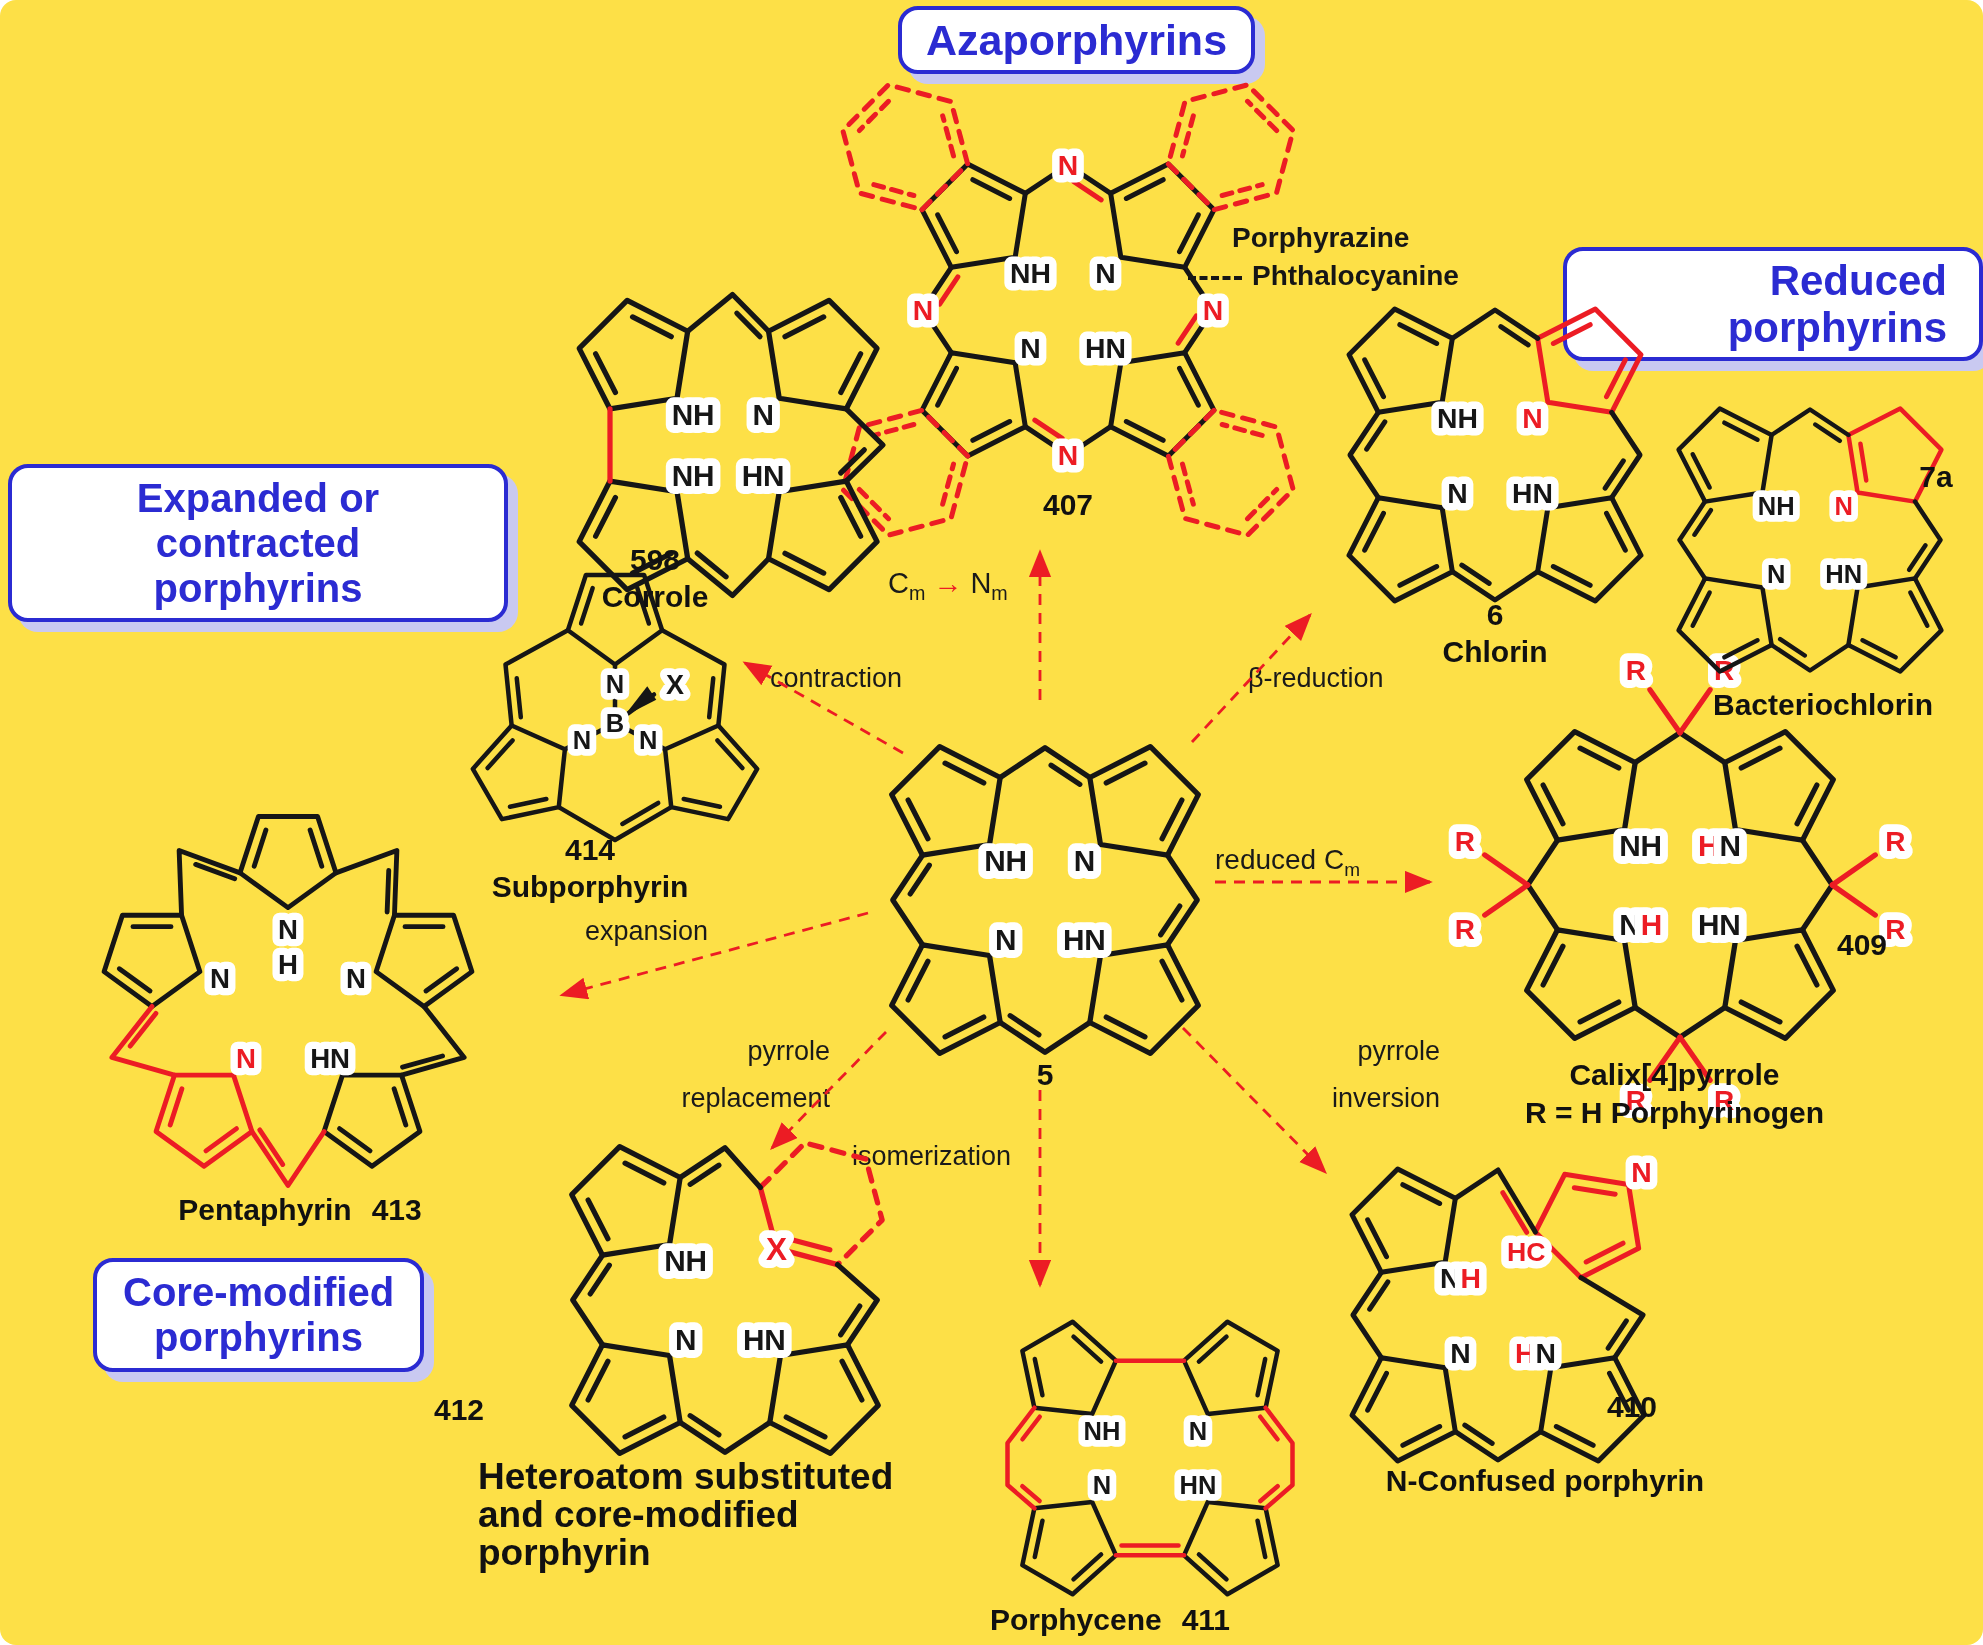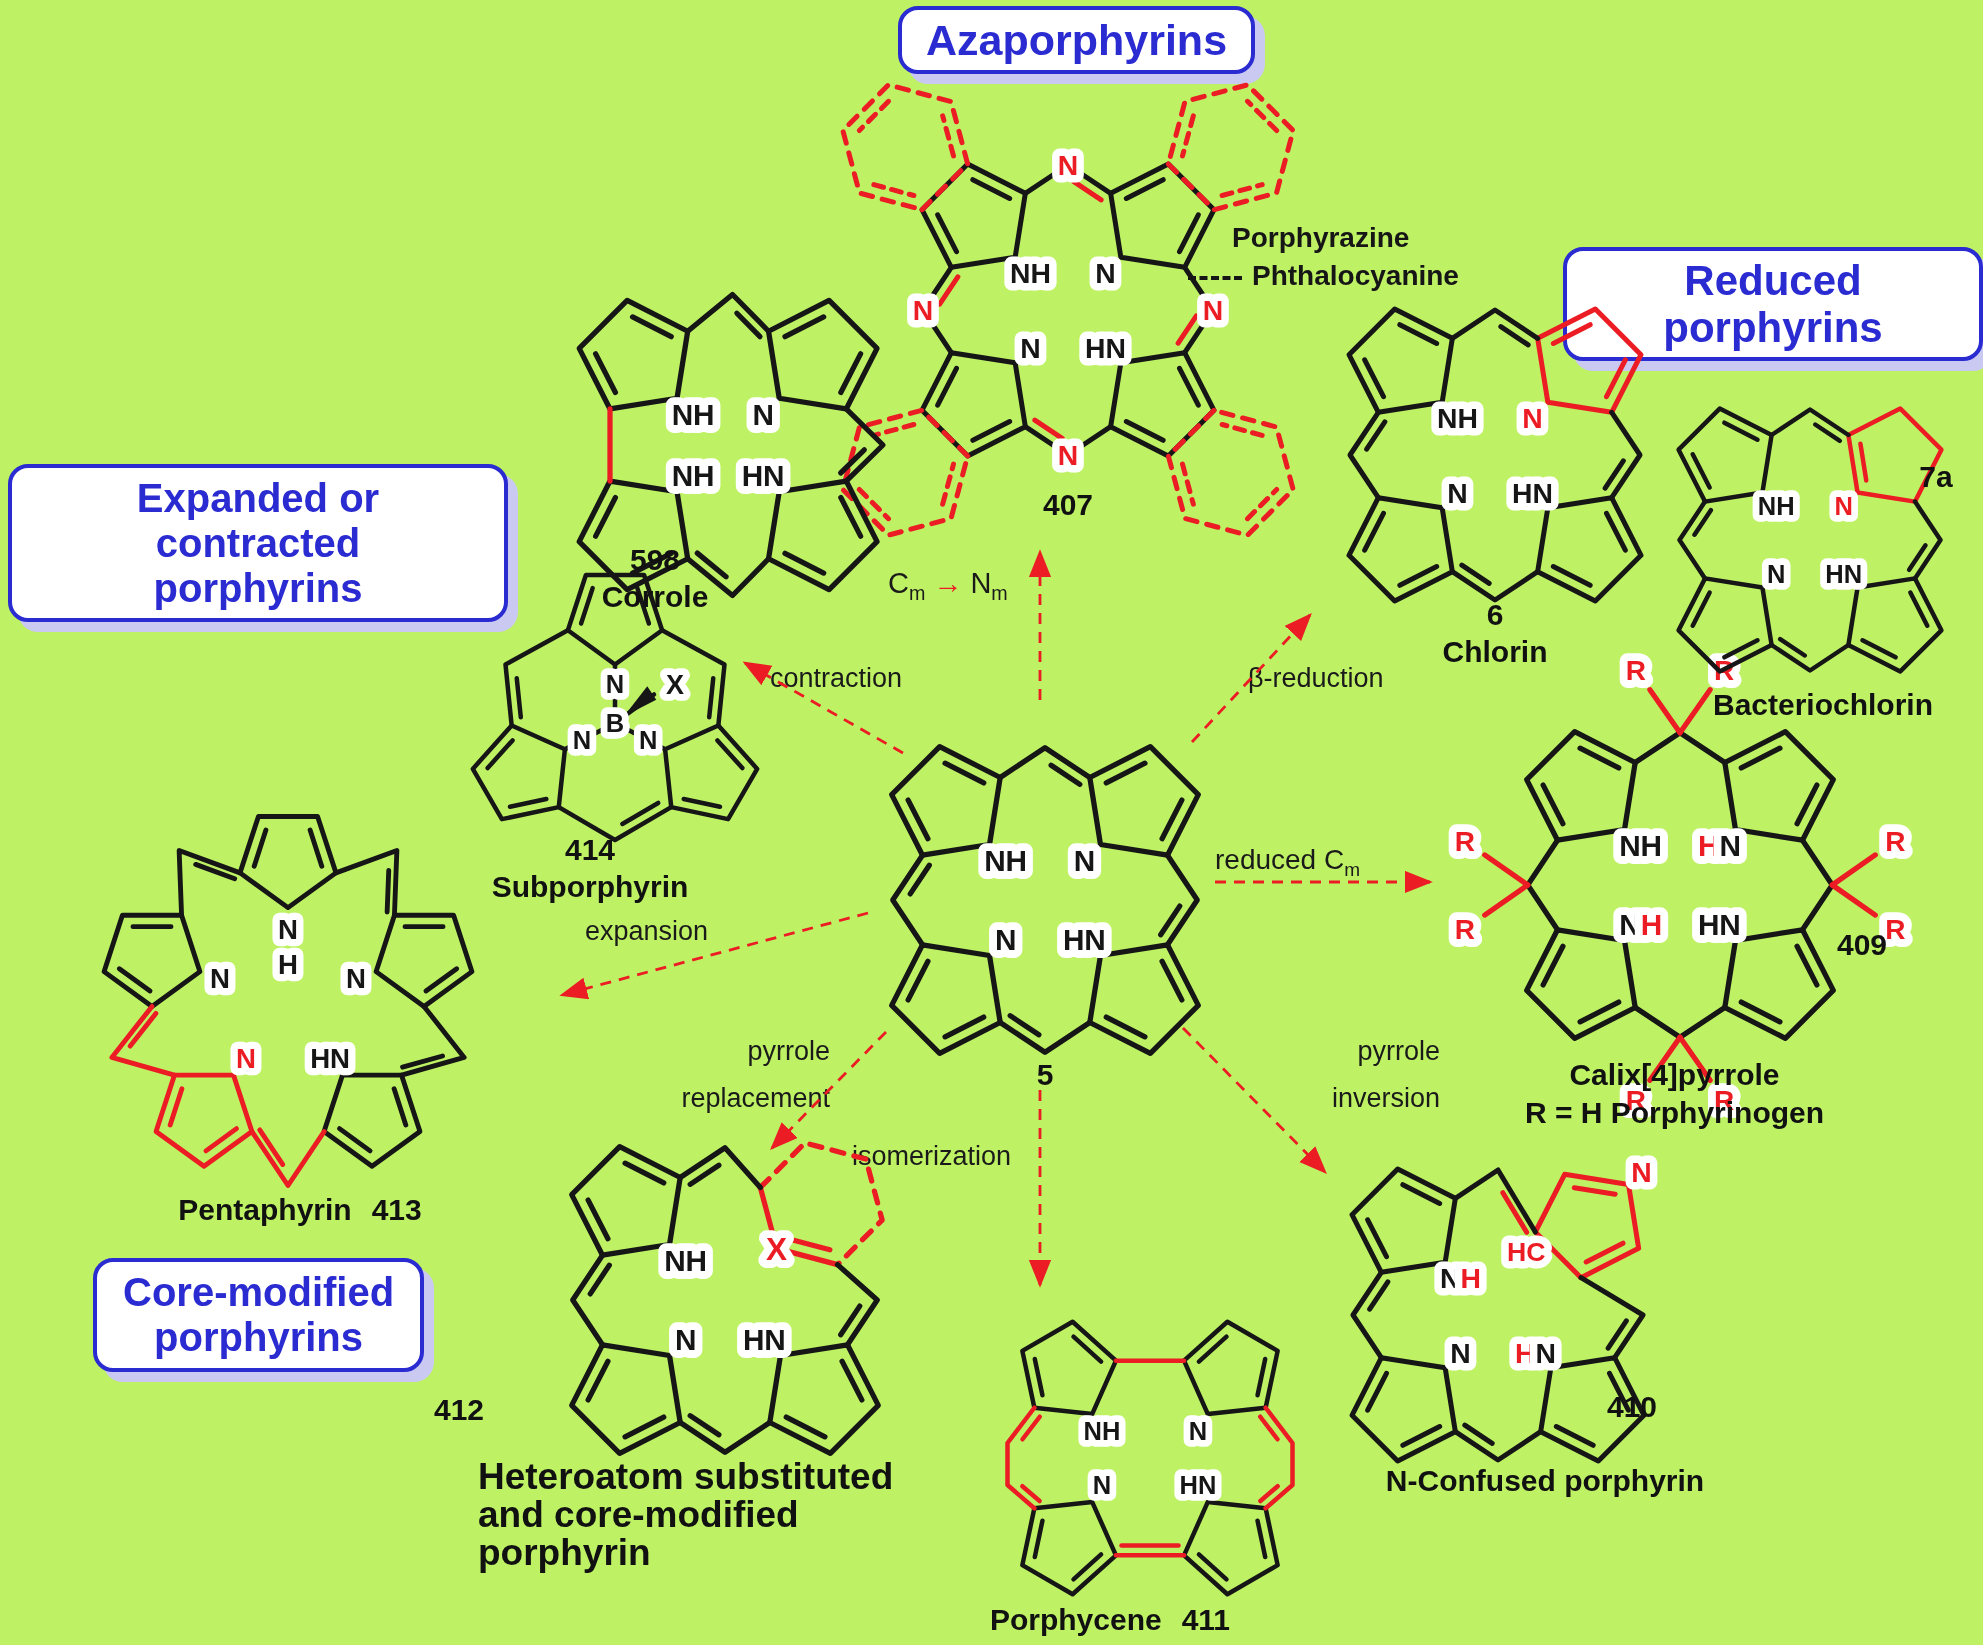--- a/index.html
+++ b/index.html
@@ -1,17 +1,17 @@
 <!DOCTYPE html>
 <html><head>
 <meta charset="utf-8">
 <style>
   html,body{margin:0;padding:0;background:#ffffff;}
-  .fig{position:relative;width:1983px;height:1645px;background:#bef264;overflow:hidden;
-       font-family:"Liberation Sans",sans-serif;}
+  .fig{position:relative;width:1983px;height:1645px;background:#fde047;overflow:hidden;
+       font-family:"Liberation Sans",sans-serif;border-radius:16px;}
   .box{position:absolute;border:4px solid #2b2bd2;border-radius:20px;background:#fff;
        color:#2b2bd2;font-weight:bold;text-align:center;line-height:1.12;
        box-shadow:10px 10px 0 #c9c9f1;}
   .cap{position:absolute;font-weight:bold;color:#111;text-align:center;font-size:30px;line-height:37px;}
   .cap.leftal{text-align:left;}
   .alabel{position:absolute;color:#1a1a1a;font-size:27px;line-height:47px;}
   .alabel.center{text-align:right;}
   .note{position:absolute;font-weight:bold;font-size:28px;color:#161616;}
   .eqdash{display:inline-block;width:54px;height:0;border-top:4px dashed #161616;
           margin-right:10px;vertical-align:middle;}
@@ -19,21 +19,21 @@
   .struct{position:absolute;overflow:visible;}
   .arrows{position:absolute;left:0;top:0;pointer-events:none;}
   sub{font-size:0.68em;}
 </style>
 </head>
 <body>
 
 <div class="fig">
 
   <div class="box" style="left:898px;top:6px;font-size:43px;padding:6px 24px;">Azaporphyrins</div>
-  <div class="box" style="left:1563px;top:247px;font-size:42px;padding:6px 32px;">Reduced porphyrins</div>
+  <div class="box" style="left:1563px;top:247px;font-size:42px;padding:6px 32px;text-align:right;">Reduced porphyrins</div>
   <div class="box" style="left:8px;top:464px;font-size:40px;padding:8px 20px;width:452px;">
     <div>Expanded or contracted</div>
     <div>porphyrins</div>
   </div>
   <div class="box" style="left:93px;top:1258px;font-size:40px;padding:8px 26px;">
     <div>Core-modified</div>
     <div>porphyrins</div>
   </div>
 
   <div class="note" style="left:1232px;top:222px;">Porphyrazine</div>

